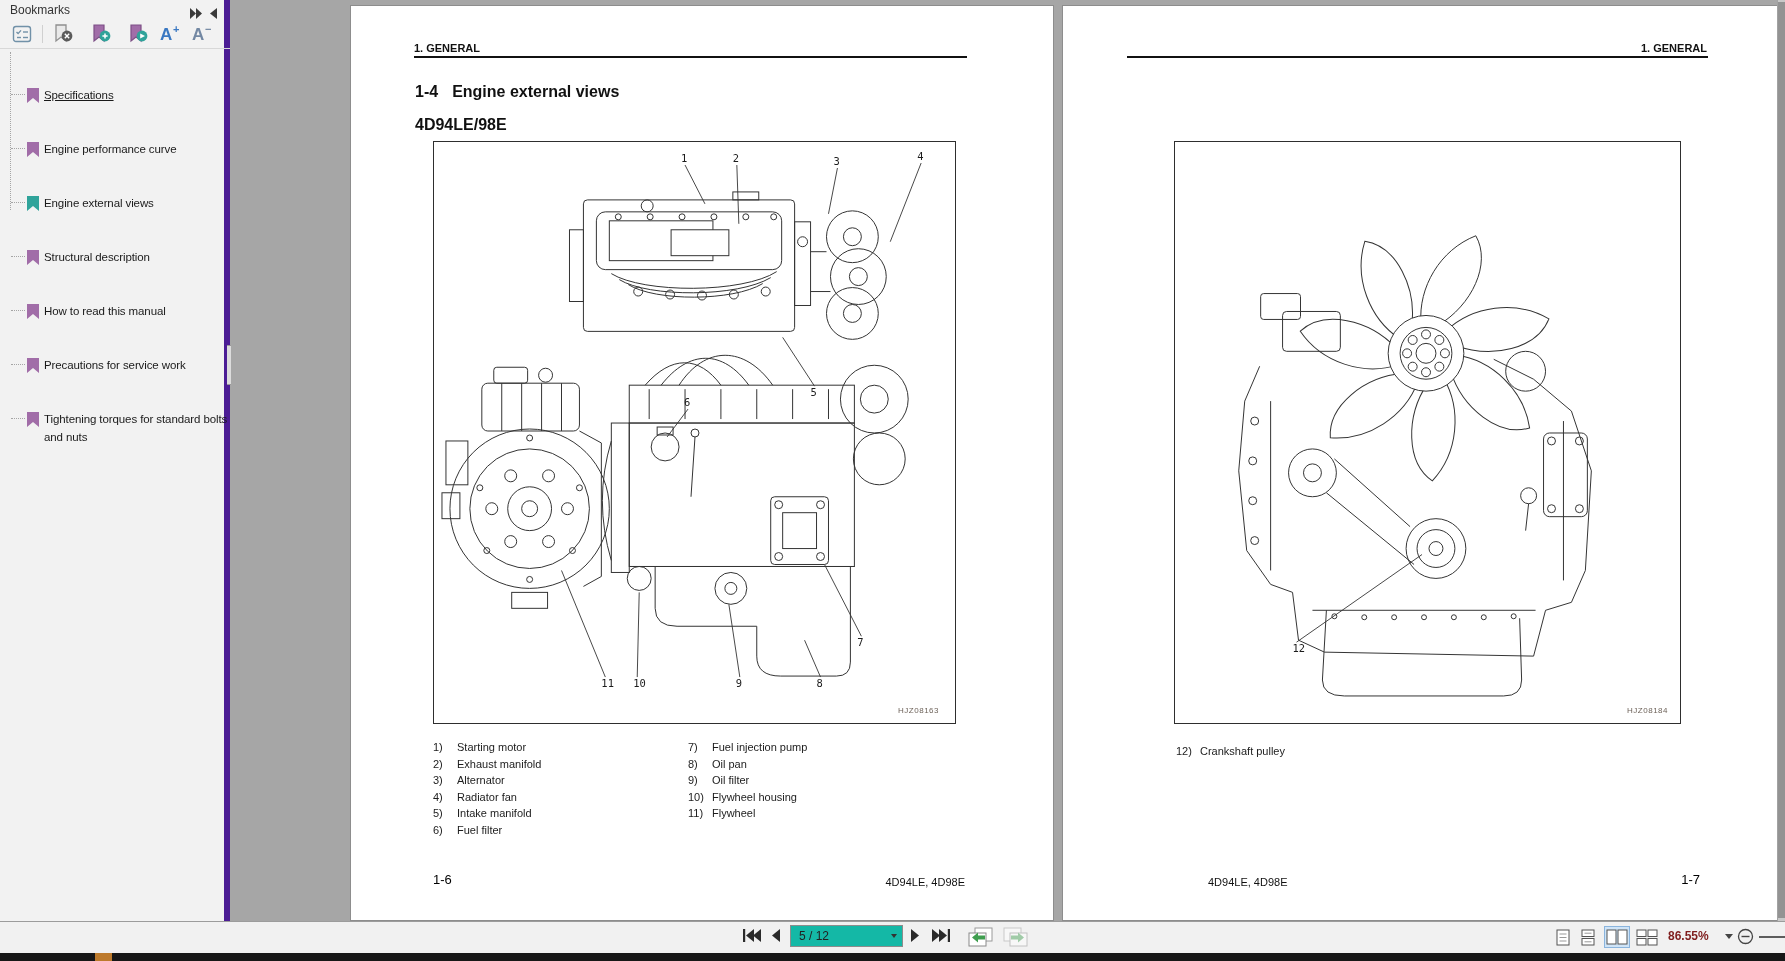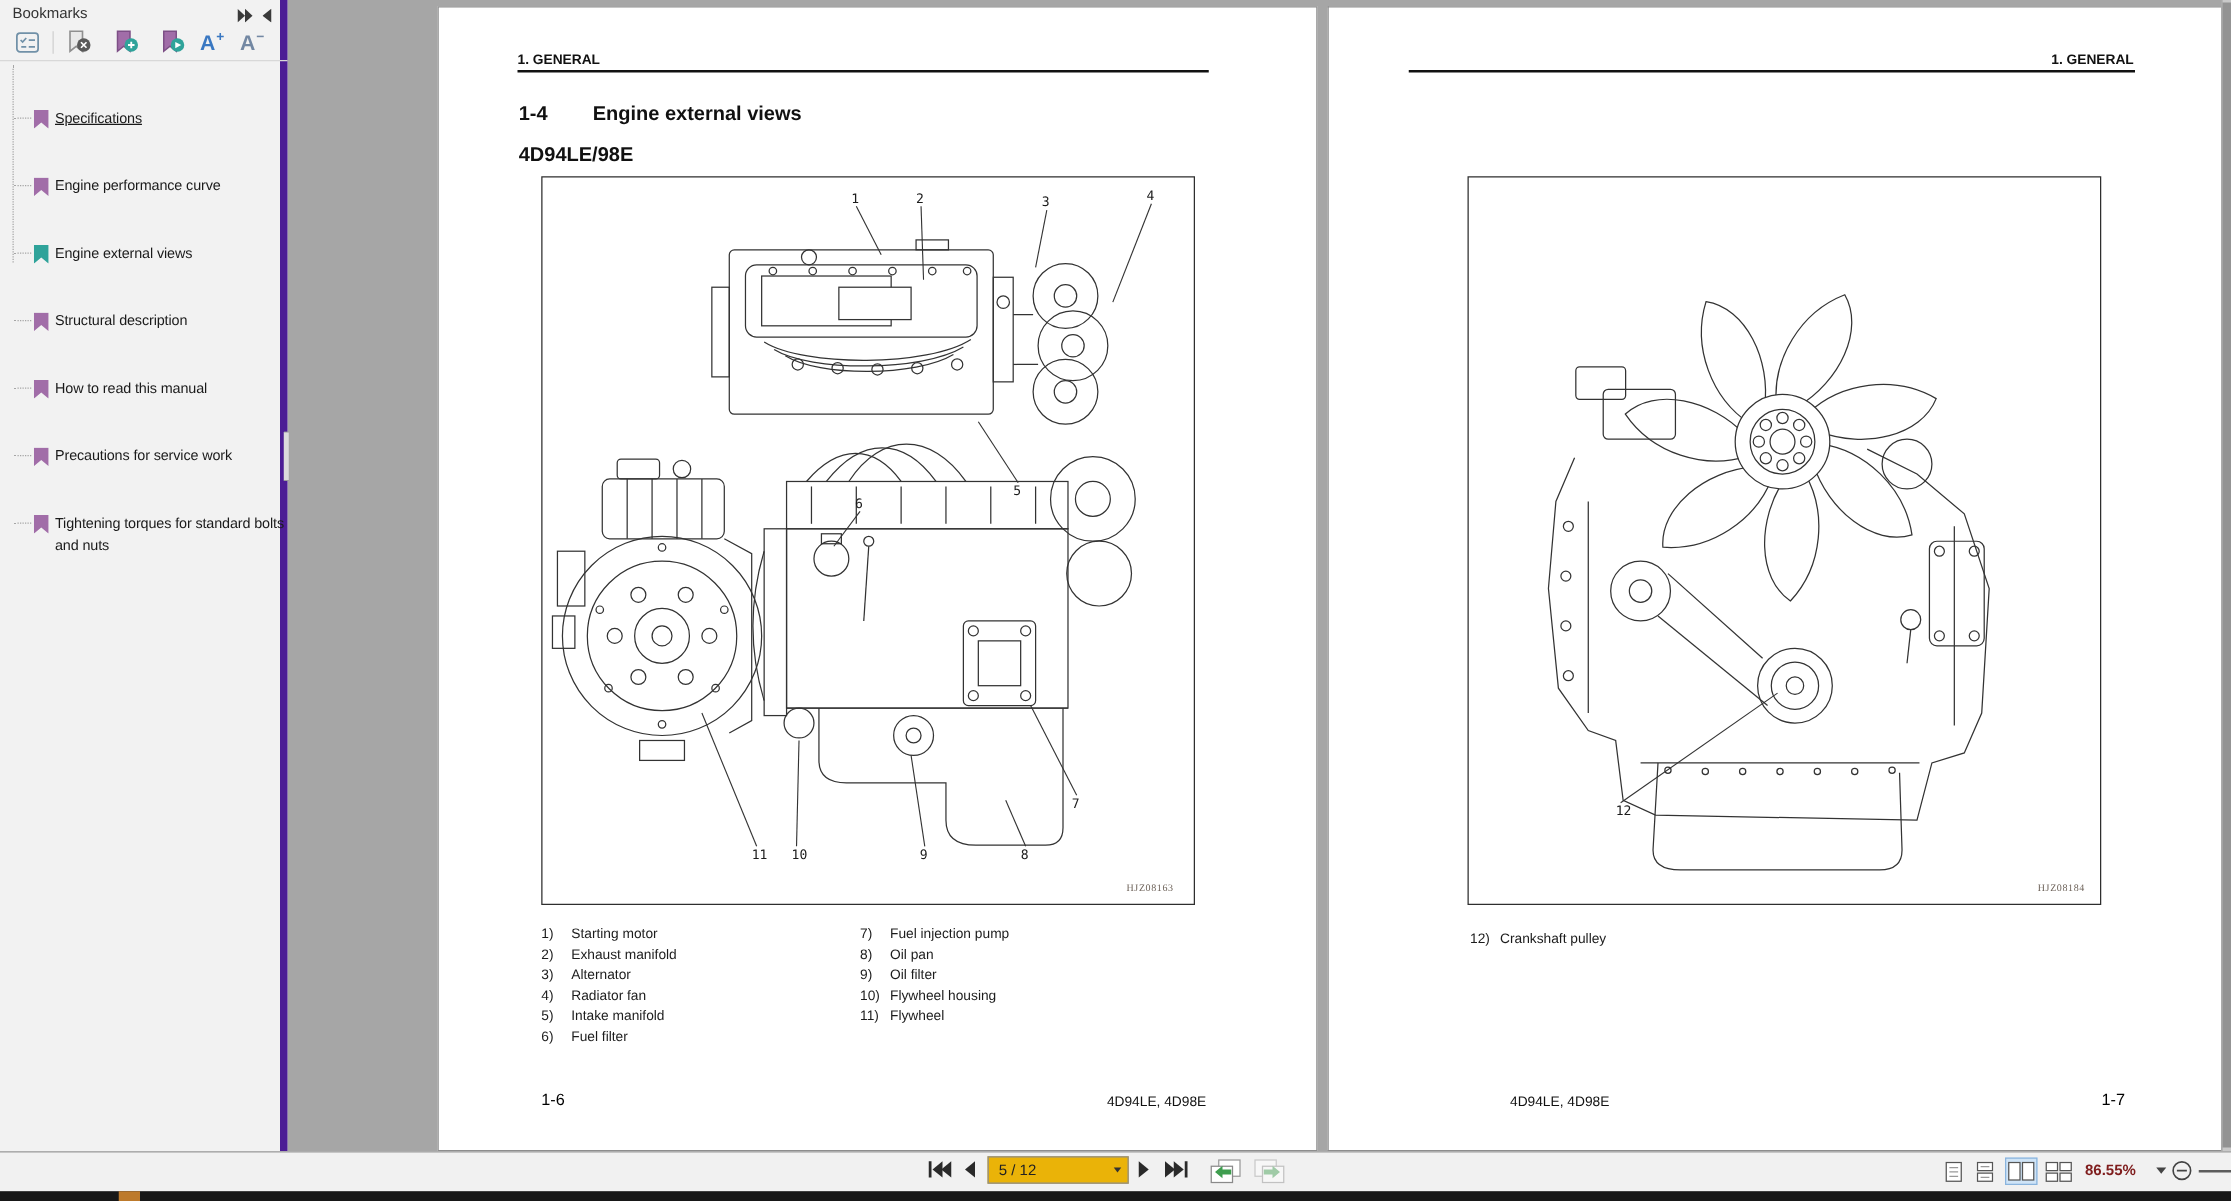--- a/index.html
+++ b/index.html
@@ -22,43 +22,43 @@
   .bm-label.sel{text-decoration:underline;}
   .splitter-handle{left:227px;top:345px;width:9px;height:40px;background:#dcdcdc;border:1px solid #9a9a9a;border-left:none;border-radius:0 4px 4px 0;box-sizing:border-box;}
   
   .docarea{left:231px;top:0;width:1546px;height:921px;background:#a6a6a6;}
   .page{background:#fff;border:1px solid #8d8d8d;box-sizing:border-box;}
   .page-left{left:350px;top:5px;width:704px;height:916px;}
   .page-right{left:1062px;top:5px;width:715px;height:916px;border-right:none;}
   .runhead{font-size:11px;font-weight:bold;color:#111;}
   .headrule{height:2px;background:#111;}
   .h1{font-size:16px;font-weight:bold;color:#111;}
-  .h1 .num{margin-right:36px;}
+  .h1 .num{margin-right:14px;}
   .model{font-size:16px;font-weight:bold;color:#111;}
   .frame{border:1px solid #2e2e2e;box-sizing:border-box;background:#fff;}
-  .figcode{position:absolute;font-family:Liberation Serif, serif;font-size:8px;letter-spacing:0.5px;color:#6e635a;}
+  .figcode{position:absolute;font-family:Liberation Sans, sans-serif;font-size:8px;letter-spacing:0.5px;color:#6e635a;}
   .parts{display:flex;font-size:11px;color:#1c1c1c;}
   .pcol1{width:255px;}
   .pcol2{width:300px;}
   .part-row{display:flex;line-height:16.6px;}
   .part-row .pn{width:24px;flex:none;}
   .caption{font-size:11px;color:#1c1c1c;display:flex;}
   .caption .pn{width:24px;flex:none;}
   .pgnum{font-size:13px;color:#000000;}
   .ftmodels{font-size:11px;color:#111;margin-left:32px;}
   svg text.callout{font-family:"DejaVu Sans Mono",monospace;font-size:10.5px;fill:#1c1c1c;stroke:none;}
   
   .vscroll{left:1777px;top:0;width:8px;height:921px;background:#c9c9c9;border-left:1px solid #a2a2a2;box-sizing:border-box;}
   .vthumb{left:1778px;top:2px;width:7px;height:916px;background:#939393;}
   
   .statusbar{left:0;top:921px;width:1785px;height:32px;background:#f1f1f1;border-top:1px solid #9c9c9c;box-sizing:border-box;}
   .bottomstrip{left:0;top:953px;width:1785px;height:8px;background:#171717;}
   .accentsq{left:95px;top:953px;width:17px;height:8px;background:#bd7a2c;}
   .navbtn{display:flex;align-items:center;justify-content:center;cursor:pointer;}
-  .combo{left:790px;top:925px;width:113px;height:22px;background:#eab308;border:1px solid #8c8c8c;box-sizing:border-box;font-size:12px;color:#222;line-height:20px;padding-left:8px;cursor:pointer;}
+  .combo{left:790px;top:925px;width:113px;height:22px;background:#14b8a6;border:1px solid #8c8c8c;box-sizing:border-box;font-size:12px;color:#222;line-height:20px;padding-left:8px;cursor:pointer;}
   .combo .caret{position:absolute;right:5px;top:8px;width:0;height:0;border-left:3.5px solid transparent;border-right:3.5px solid transparent;border-top:4.5px solid #333;}
   .zoomtxt{font-size:12px;color:#7f1d1d;font-weight:bold;}
   .facing-active{background:#cfe4f7;border:1px solid #8ab4dd;box-sizing:border-box;}
   .slidertrack{left:1759px;top:936px;width:26px;height:2px;background:#5d5d5d;}
 </style>
 </head>
 <body>
 
 <div class="abs sidebar">
   <div class="abs sb-title">Bookmarks</div>

